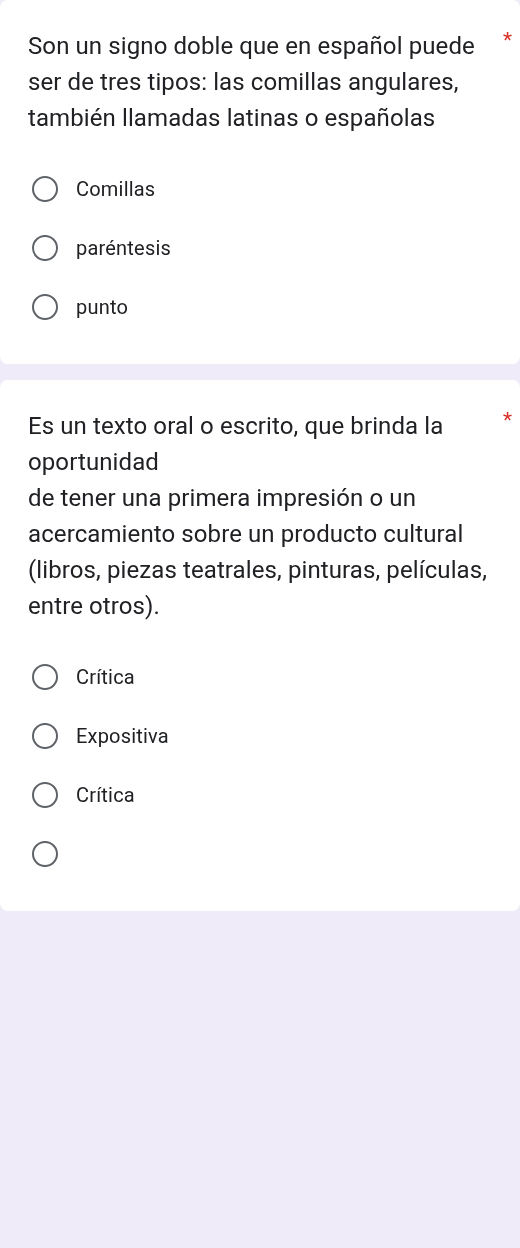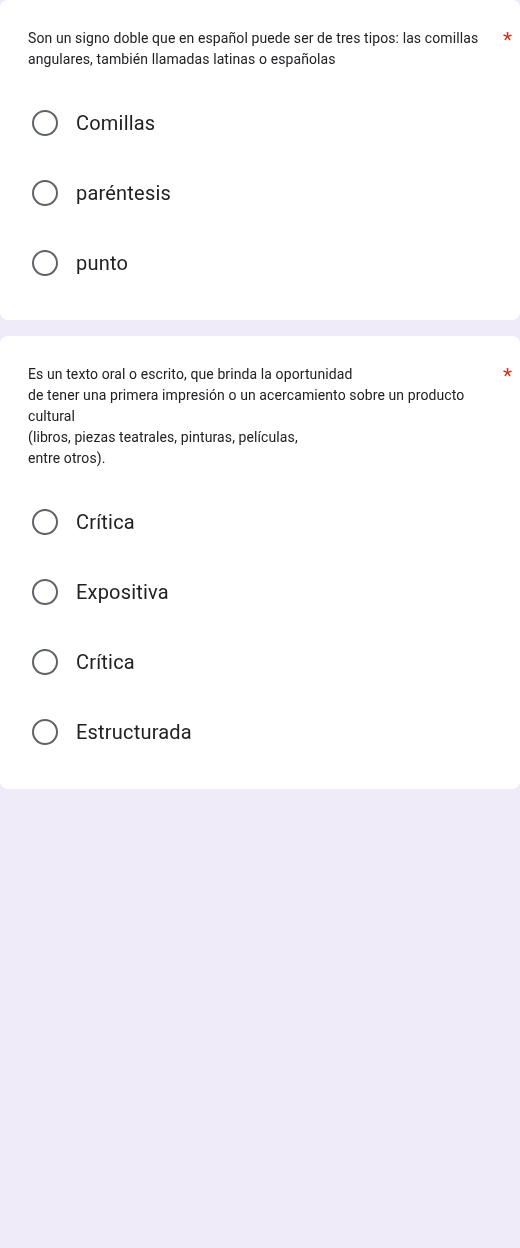--- a/index.html
+++ b/index.html
@@ -20,39 +20,39 @@
       padding: 28px 28px 32px 28px;
       margin-bottom: 16px;
       position: relative;
     }
     
     .question-card:last-child {
       margin-bottom: 0;
     }
     
     .question-text {
-      font-size: 14px;
+      font-size: 24px;
       line-height: 1.5;
       color: #202124;
       margin-bottom: 28px;
       letter-spacing: 0.1px;
     }
     
     .required-marker {
       position: absolute;
       top: 28px;
       right: 8px;
       color: #d93025;
       font-size: 21px;
     }
     
     .options-list {
       display: flex;
       flex-direction: column;
-      gap: 20px;
+      gap: 9px;
     }
     
     .radio-option {
       display: flex;
       align-items: center;
       padding: 12px 0;
       cursor: pointer;
     }
     
     .radio-circle {
@@ -107,16 +107,15 @@
     <div class="radio-option">
       <div class="radio-circle"></div>
       <span class="radio-label">Expositiva</span>
     </div>
     <div class="radio-option">
       <div class="radio-circle"></div>
       <span class="radio-label">Crítica</span>
     </div>
     <div class="radio-option">
       <div class="radio-circle"></div>
-      <span class="radio-label">Estructurada</span>
     </div>
   </div>
 </div>
 
 </body></html>

